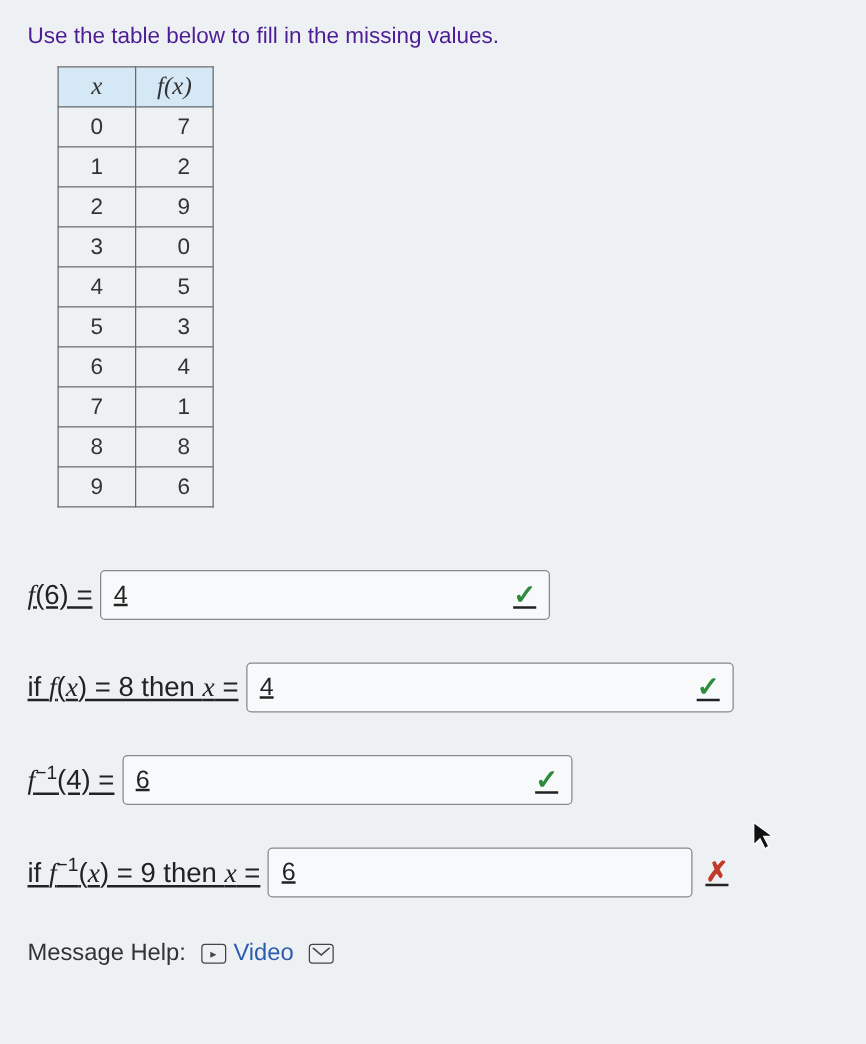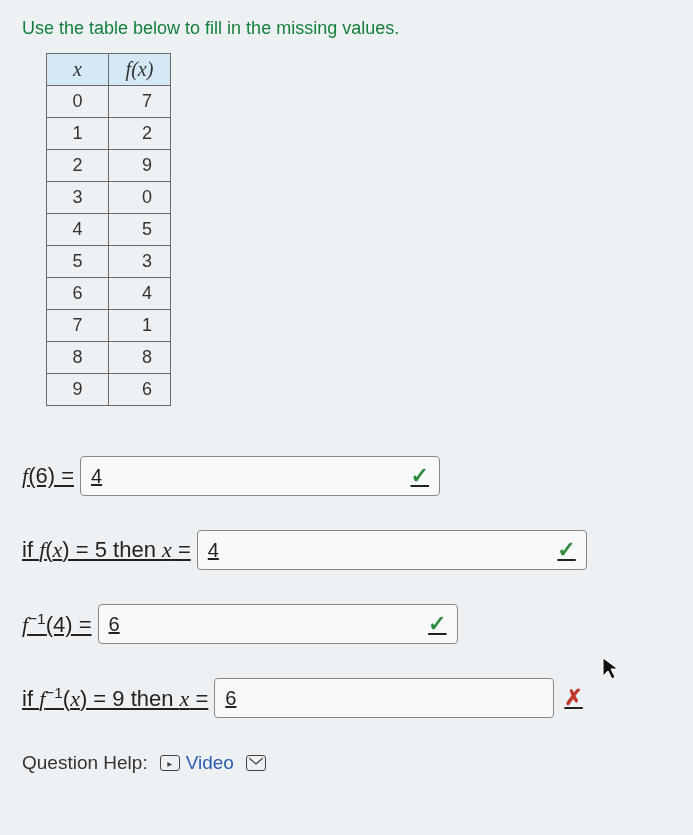--- a/index.html
+++ b/index.html
@@ -7,21 +7,21 @@
       font-family: Arial, Helvetica, sans-serif;
       background: #eef1f3;
       width: 693px;
       height: 835px;
       padding: 18px 22px;
       color: #333;
       position: relative;
     }
     .instruction {
       font-size: 18px;
-      color: #15803d;
+      color: #4c1d95;
       margin-bottom: 14px;
     }
     .ftable {
       border-collapse: collapse;
       margin-left: 24px;
       margin-bottom: 50px;
     }
     .ftable th, .ftable td {
       border: 1px solid #6a6a6a;
       width: 62px;
@@ -167,21 +167,21 @@
     <span>f</span><span class="normal">(6) = </span>
   </span>
   <div class="answer-box" style="width:360px">
     <span class="val">4</span>
     <span class="mark correct">✓</span>
   </div>
 </div>
 
 <div class="qrow">
   <span class="label">
-    <span class="normal">if </span><span>f</span><span class="normal">(</span><span>x</span><span class="normal">) = 5 then </span><span>x</span><span class="normal"> = </span>
+    <span class="normal">if </span><span>f</span><span class="normal">(</span><span>x</span><span class="normal">) = 8 then </span><span>x</span><span class="normal"> = </span>
   </span>
   <div class="answer-box" style="width:390px">
     <span class="val">4</span>
     <span class="mark correct">✓</span>
   </div>
 </div>
 
 <div class="qrow">
   <span class="label">
     <span>f</span><sup class="normal">−1</sup><span class="normal">(4) = </span>
@@ -196,21 +196,21 @@
   <span class="label">
     <span class="normal">if </span><span>f</span><sup class="normal">−1</sup><span class="normal">(</span><span>x</span><span class="normal">) = 9 then </span><span>x</span><span class="normal"> = </span>
   </span>
   <div class="answer-box" style="width:340px">
     <span class="val">6</span>
   </div>
   <span class="mark wrong" style="margin-left:10px">✗</span>
 </div>
 
 <div class="help-row">
-  <span>Question Help:</span>
+  <span>Message Help:</span>
   <span class="help-link">
     <span class="icon-box">▸</span>
     <span>Video</span>
   </span>
   <span class="help-link">
     <span class="icon-box">
       <svg width="14" height="10" viewBox="0 0 14 10">
           <path d="M0 0 L7 6 L14 0" fill="none" stroke="#444" stroke-width="1.3"></path>
         </svg>
     </span>

